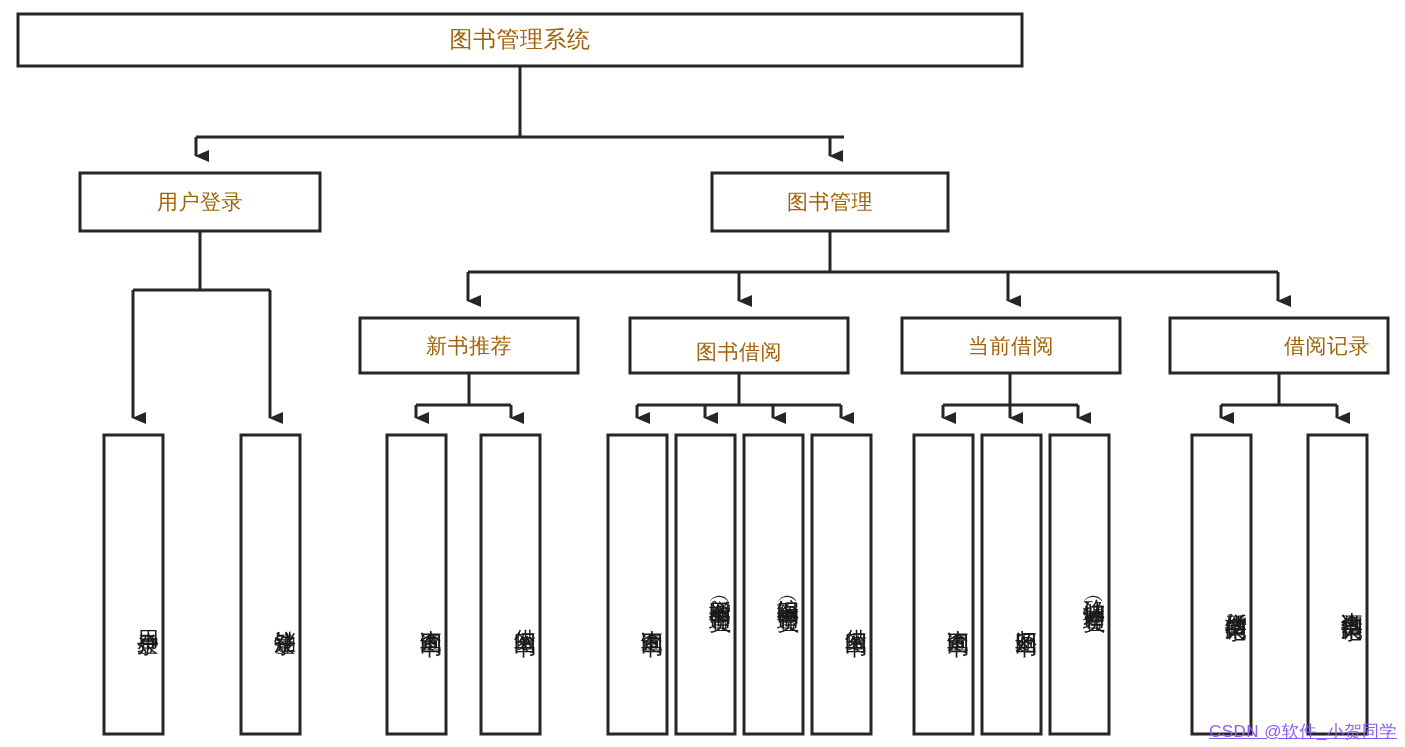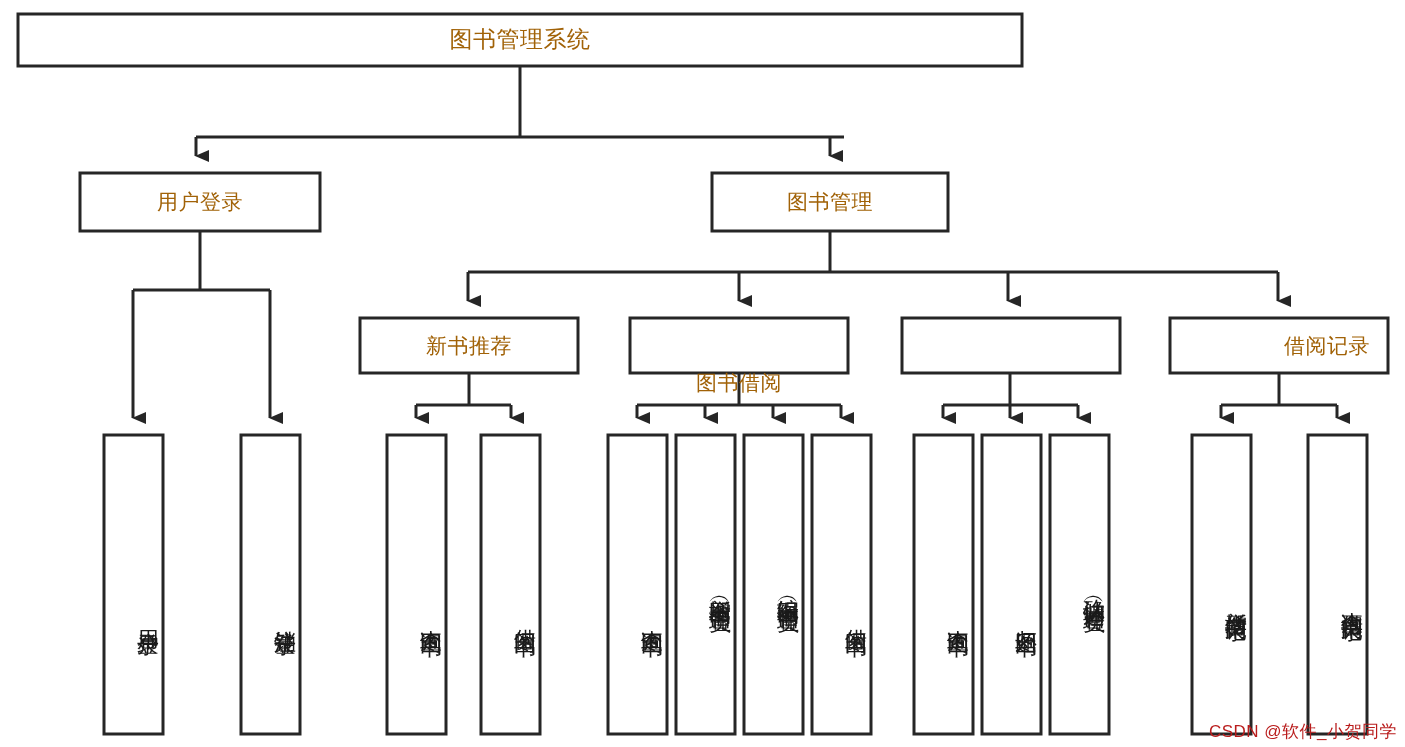--- a/index.html
+++ b/index.html
@@ -74,24 +74,25 @@
     pointer-events: none;
     user-select: none;
     white-space: nowrap;
   }
   .watermark {
     position: absolute;
     right: 8px;
     bottom: 4px;
     font-family: "Liberation Sans", "DejaVu Sans", sans-serif;
     font-size: 17px;
-    color: #b91c1c;
+    color: #8b5cf6;
     letter-spacing: 0.5px;
     user-select: none;
     pointer-events: none;
+    text-decoration: underline;
   }
 </style>
 </head>
 <body>
 
 <div id="diagram-root">
 
   <svg id="diagram-svg" viewBox="0 0 1405 747">
     <defs>
       <marker id="arrow" viewBox="0 0 12 14" refX="6" refY="13" markerWidth="12" markerHeight="14" orient="auto-start-reverse" markerUnits="userSpaceOnUse">
@@ -177,21 +178,22 @@
     <rect class="node-rect" x="1192" y="435" width="59" height="299"></rect>
     <rect class="node-rect" x="1308" y="435" width="59" height="299"></rect>
   </svg>
 
   <div class="node-label root" style="left:18px; top:14px; width:1004px; height:52px;">图书管理系统</div>
 
   <div class="node-label" style="left:80px; top:173px; width:240px; height:58px;">用户登录</div>
   <div class="node-label" style="left:712px; top:173px; width:236px; height:58px;border-radius:10px;">图书管理</div>
 
   <div class="node-label" style="left:360px; top:318px; width:218px; height:55px;">新书推荐</div>
-  <div class="node-label" style="left:630px; top:318px; width:218px; height:68px;margin-top:31px;">图书借阅</div>
+  <div class="node-label" style="left:630px; top:318px; width:218px; height:68px;">图书借阅</div>
+  <div class="node-label" style="left:902px; top:318px; width:218px; height:55px;">当前借阅</div>
   <div class="node-label" style="left:1170px; top:318px; width:218px; height:55px;margin-left:48px;">借阅记录</div>
 
   <div class="leaf-label" style="left:104px; top:498px; width:59px; height:236px;">用户登录</div>
   <div class="leaf-label" style="left:241px; top:498px; width:59px; height:236px;">注销登录</div>
   <div class="leaf-label" style="left:387px; top:498px; width:59px; height:236px;">查询图书</div>
   <div class="leaf-label" style="left:481px; top:498px; width:59px; height:236px;">借阅图书</div>
   <div class="leaf-label" style="left:608px; top:498px; width:59px; height:236px;">查询图书</div>
   <div class="leaf-label" style="left:676px; top:445px; width:59px; height:289px;">新增图书（管理员）</div>
   <div class="leaf-label" style="left:744px; top:445px; width:59px; height:289px;">编辑图书（管理员）</div>
   <div class="leaf-label" style="left:812px; top:498px; width:59px; height:236px;">借阅图书</div>

